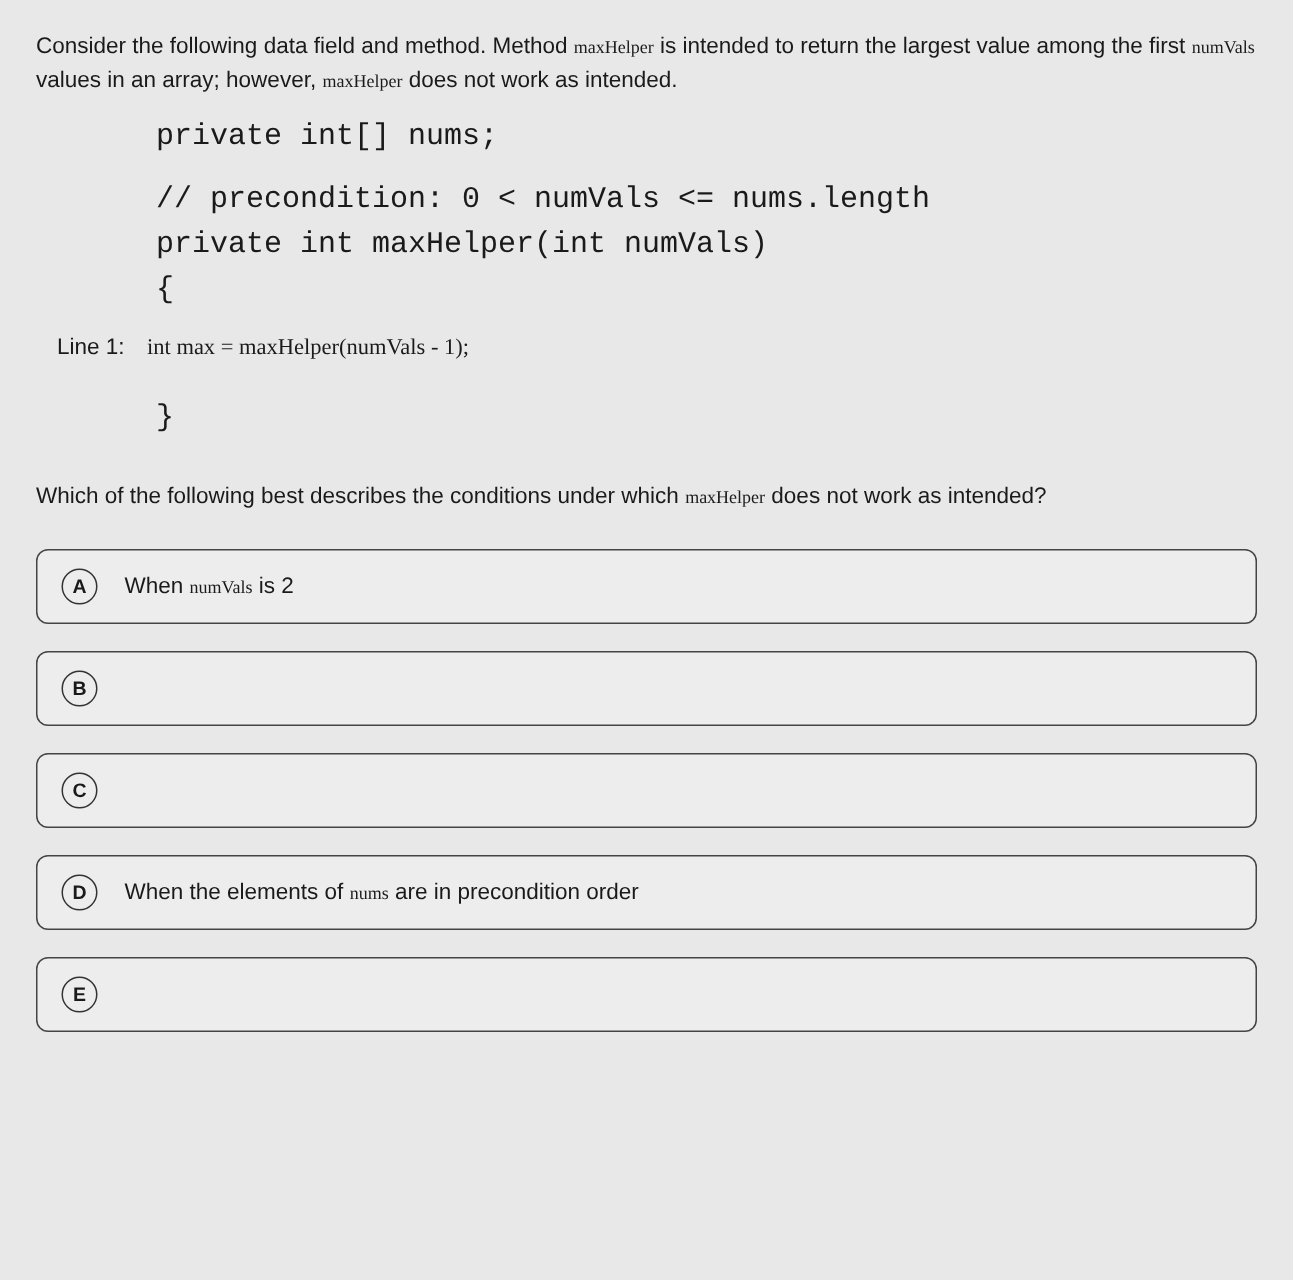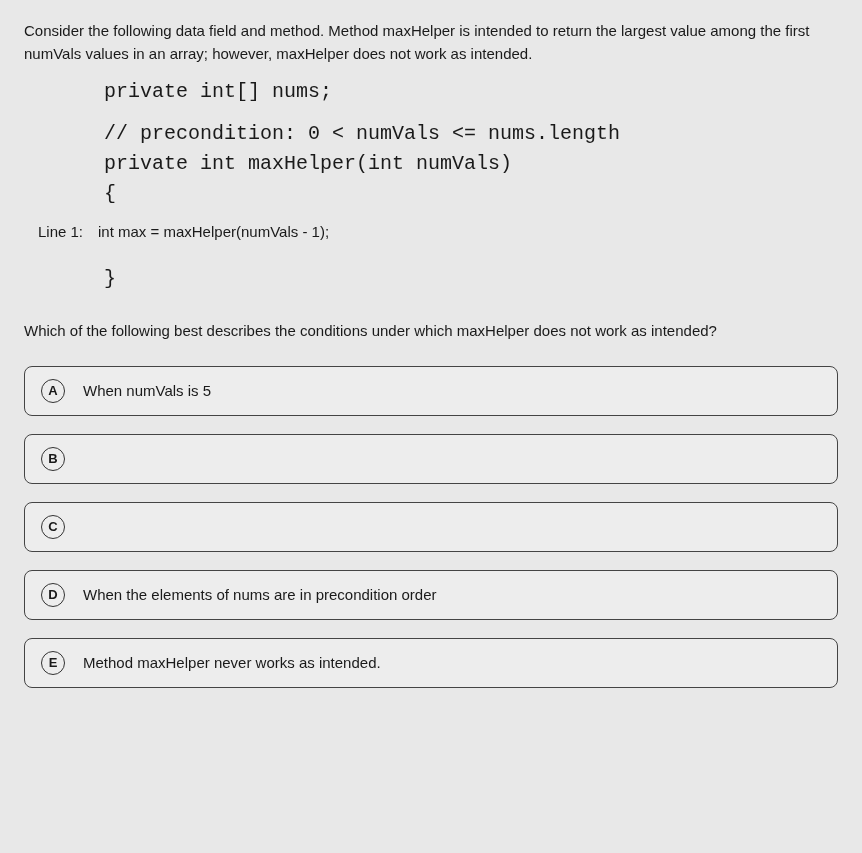--- a/index.html
+++ b/index.html
@@ -5,43 +5,43 @@
 body {
   font-family: Arial, Helvetica, sans-serif;
   background: #e8e8e8;
   margin: 0;
   padding: 20px 24px;
   color: #1a1a1a;
   font-size: 15px;
   line-height: 1.5;
 }
 .code {
-  font-family: Liberation Sans, sans-serif;
-  font-size: 15px;
+  font-family: Liberation Serif, serif;
+  font-size: 12px;
 }
 .question-stem p {
   margin: 0 0 12px 0;
 }
 .codeblock {
   margin: 12px 0 12px 80px;
   font-family: "Courier New", Courier, monospace;
   white-space: pre;
   font-size: 20px;
 }
 .line-row {
   display: flex;
   margin: 8px 0 8px 14px;
 }
 .line-label {
   width: 60px;
   flex: 0 0 60px;
   font-family: Arial, Helvetica, sans-serif;
 }
 .line-code {
-  font-family: Liberation Sans, sans-serif;
+  font-family: Liberation Serif, serif;
   white-space: pre;
   text-align: right;
 }
 .followup {
   margin-top: 26px;
 }
 .options {
   margin-top: 24px;
 }
 .option {
@@ -97,39 +97,36 @@
 
 <div class="followup">
   <span>Which of the following best describes the conditions under which </span><span class="code">maxHelper</span><span> does not work as intended?</span>
 </div>
 
 <div class="options">
 
   <div class="option">
     <div class="option-letter">A</div>
     <div class="option-text">
-      <span>When </span><span class="code">numVals</span><span> is 5</span>
+      <span>When </span><span class="code">numVals</span><span> is 2</span>
     </div>
   </div>
 
   <div class="option">
     <div class="option-letter">B</div>
   </div>
 
   <div class="option">
     <div class="option-letter">C</div>
   </div>
 
   <div class="option">
     <div class="option-letter">D</div>
     <div class="option-text">
       <span>When the elements of </span><span class="code">nums</span><span> are in precondition order</span>
     </div>
   </div>
 
   <div class="option">
     <div class="option-letter">E</div>
-    <div class="option-text">
-      <span>Method </span><span class="code">maxHelper</span><span> never works as intended.</span>
-    </div>
   </div>
 
 </div>
 
 </body></html>

